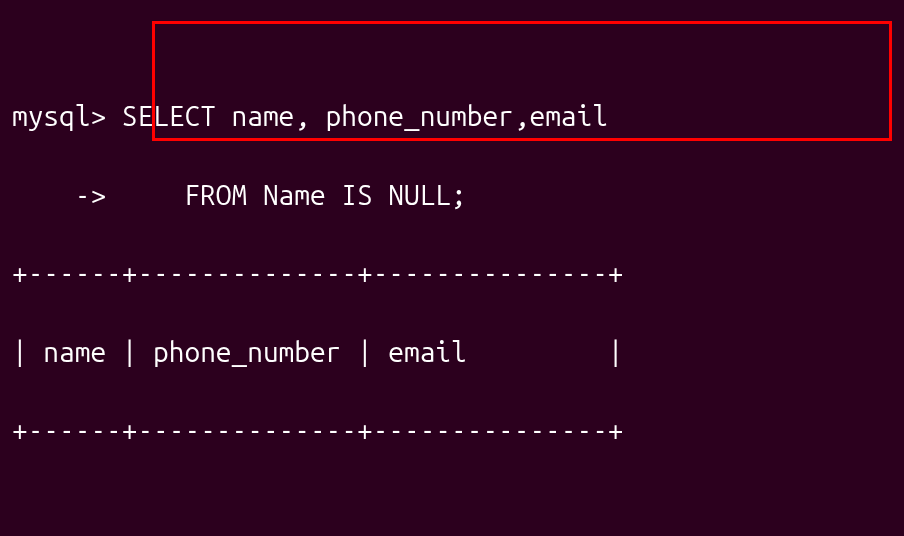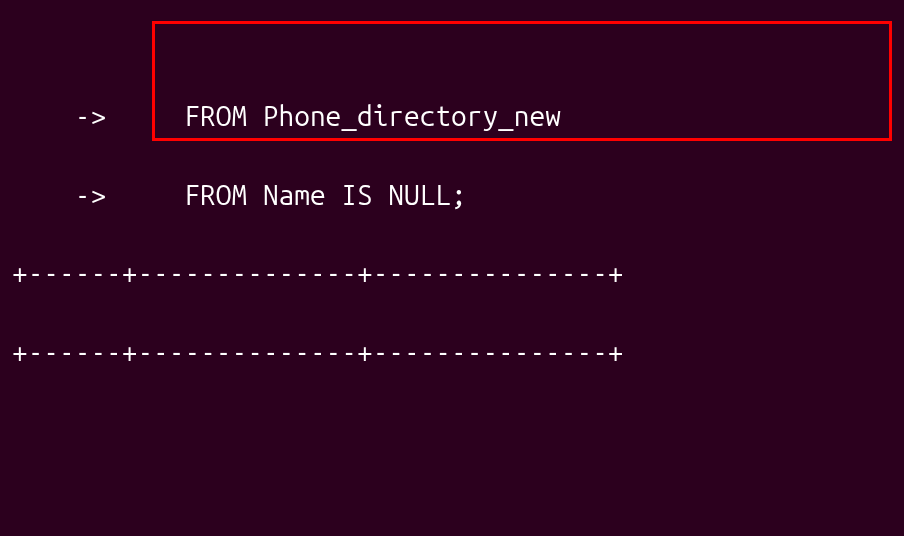--- a/index.html
+++ b/index.html
@@ -32,22 +32,23 @@
     }
     .line {
       display: block;
     }
   </style>
 </head>
 <body>
 
 <div class="terminal">
 <div class="highlight-box" style="top: 3px; left: 140px; width: 740px; height: 120px;"></div>
-<span class="line"><span class="prompt">    -&gt; </span><span>    FROM Phone_directory_new</span></span>
+<span class="line"><span class="prompt">mysql&gt; </span><span>SELECT name, phone_number,email</span></span>
 <span class="line"><span class="prompt">    -&gt; </span><span>    FROM Name IS NULL;</span></span>
 <span class="line">+------+--------------+---------------+</span>
+<span class="line">| name | phone_number | email         |</span>
 <span class="line">+------+--------------+---------------+</span>
 
 
 
 <span class="line"></span>
 
 </div>
 
 </body></html>

